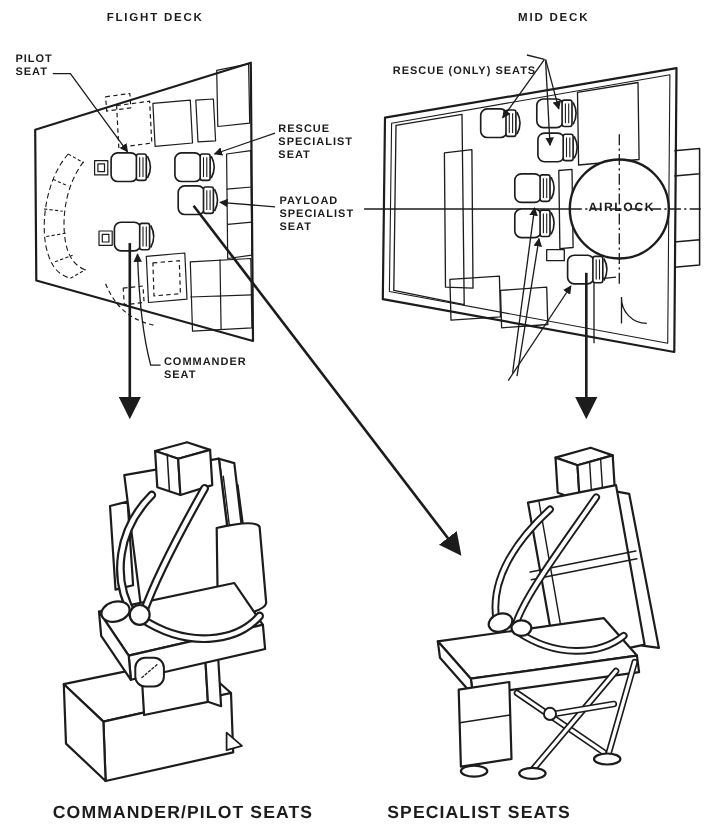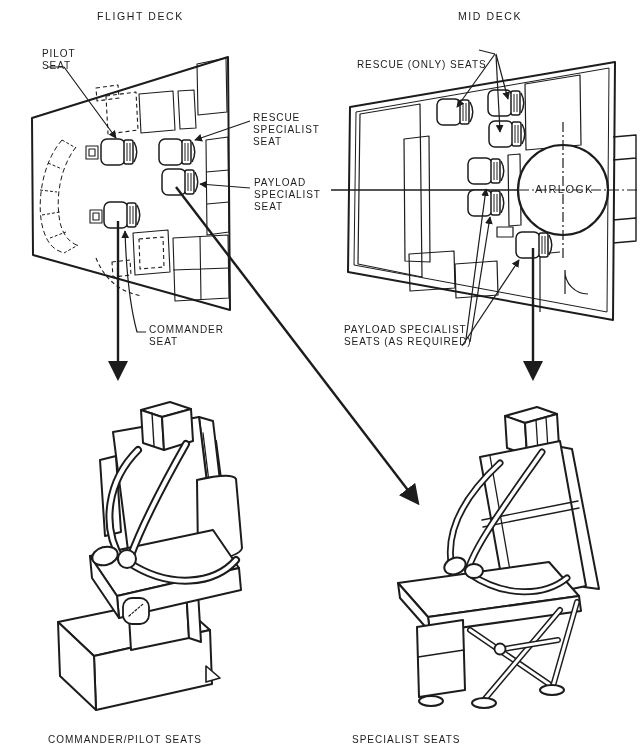--- a/index.html
+++ b/index.html
@@ -2,25 +2,25 @@
 <html><head>
 <meta charset="utf-8">
 <style>
   html,body{margin:0;padding:0;background:#ffffff;}
   .canvas{
     position:relative;width:640px;height:756px;background:#ffffff;overflow:hidden;
     font-family:"Liberation Sans",sans-serif;color:#1c1c1c;
   }
   .art{position:absolute;left:0;top:0;}
   .lbl{
-    position:absolute;font-weight:normal;font-size:10px;letter-spacing:0.9px;
+    position:absolute;font-weight:bold;font-size:10px;letter-spacing:0.9px;
     line-height:12px;white-space:nowrap;color:#1c1c1c;
   }
   .title{font-size:10.5px;letter-spacing:1.6px;}
-  .caption{font-size:10px;letter-spacing:1.0px;}
+  .caption{font-size:16px;letter-spacing:1.0px;}
   .airlock{font-size:11px;letter-spacing:1.5px;}
 </style>
 </head>
 <body>
 
 <div class="canvas">
 
 <svg class="art" width="640" height="756" viewBox="0 0 640 756">
   <defs>
     <marker id="mS" viewBox="0 0 10 10" refX="9" refY="5" markerWidth="6.5" markerHeight="6.5" orient="auto-start-reverse">
@@ -233,23 +233,23 @@
       <path d="M498,650 L558,640" stroke="#ffffff" stroke-width="3"></path>
     </g>
     <circle cx="500" cy="649" r="5.5" stroke-width="1.8"></circle>
     <ellipse cx="431" cy="701" rx="12" ry="5"></ellipse>
     <ellipse cx="484" cy="703" rx="12" ry="5"></ellipse>
     <ellipse cx="552" cy="690" rx="12" ry="5"></ellipse>
   </g>
 </svg>
 
   <div class="lbl title" style="left:97px;top:10px;">FLIGHT DECK</div>
-  <div class="lbl title" style="left:458px;top:10px;">MID DECK</div>
-
-  <div class="lbl" style="left:14px;top:48px;margin-left:28px;">
+  <div class="lbl title" style="left:471px;top:10px;">MID DECK</div>
+
+  <div class="lbl" style="left:14px;top:48px;">
     <div>PILOT</div>
     <div>SEAT</div>
   </div>
 
   <div class="lbl" style="left:357px;top:59px;">RESCUE (ONLY) SEATS</div>
 
   <div class="lbl" style="left:253px;top:112px;">
     <div>RESCUE</div>
     <div>SPECIALIST</div>
     <div>SEAT</div>
@@ -261,20 +261,16 @@
     <div>SEAT</div>
   </div>
 
   <div class="lbl airlock" style="left:535px;top:183px;">AIRLOCK</div>
 
   <div class="lbl" style="left:149px;top:324px;">
     <div>COMMANDER</div>
     <div>SEAT</div>
   </div>
 
-  <div class="lbl" style="left:344px;top:324px;">
-    <div>PAYLOAD SPECIALIST</div>
-    <div>SEATS (AS REQUIRED)</div>
-  </div>
 
   <div class="lbl caption" style="left:48px;top:734px;">COMMANDER/PILOT SEATS</div>
   <div class="lbl caption" style="left:352px;top:734px;">SPECIALIST SEATS</div>
 </div>
 
 </body></html>

